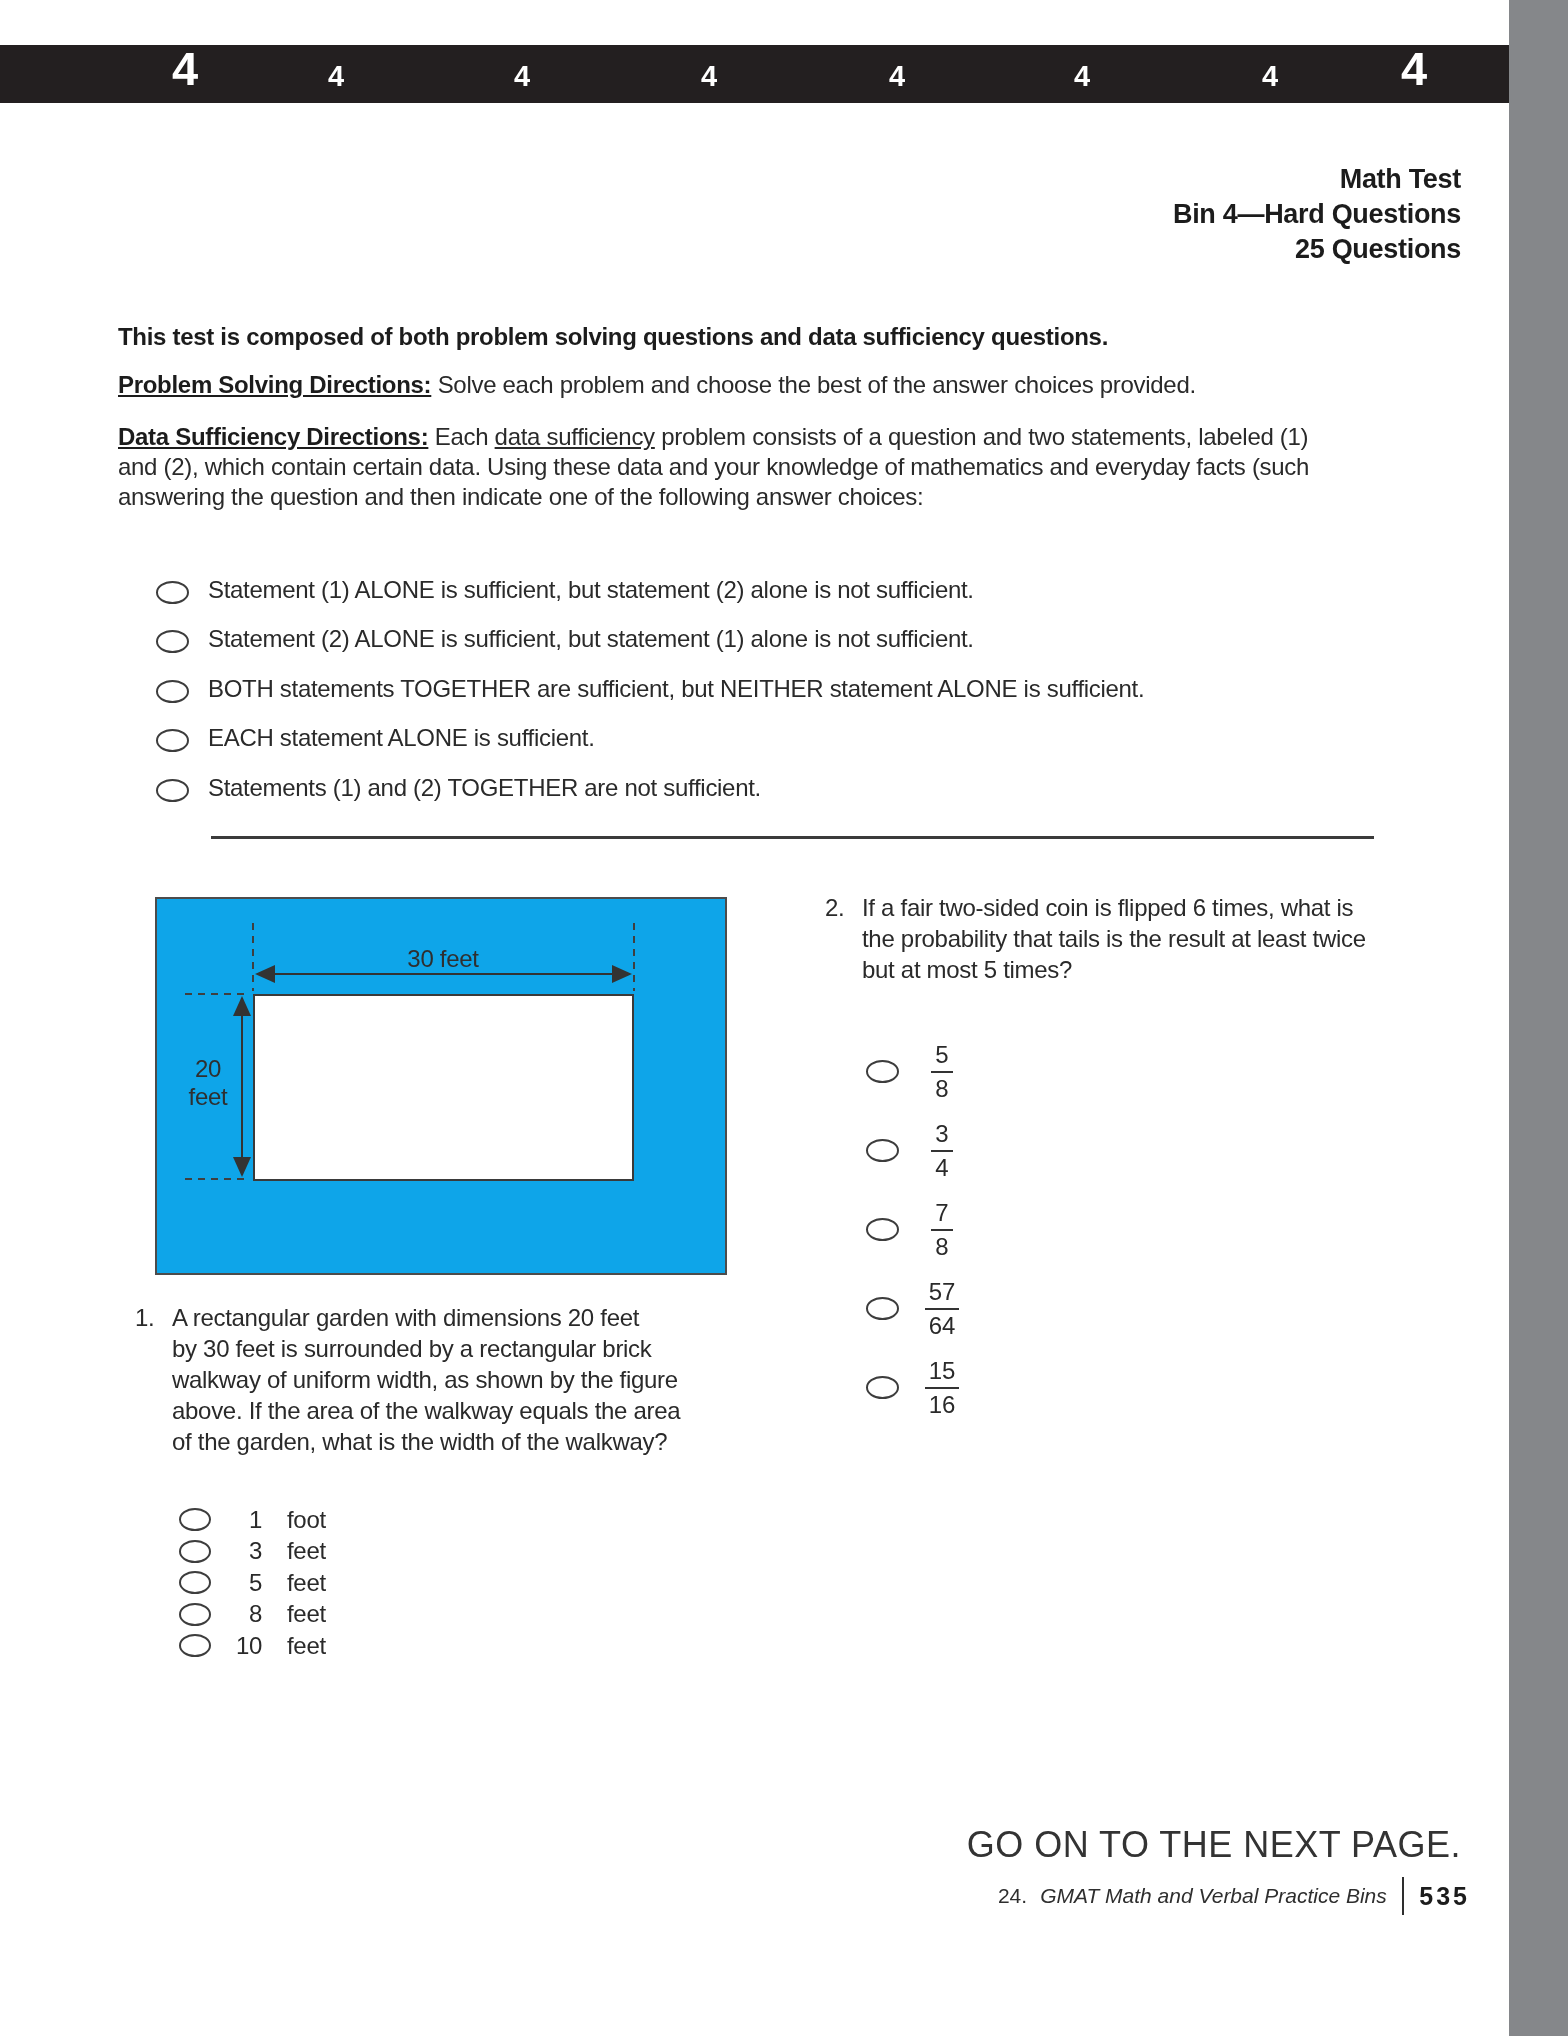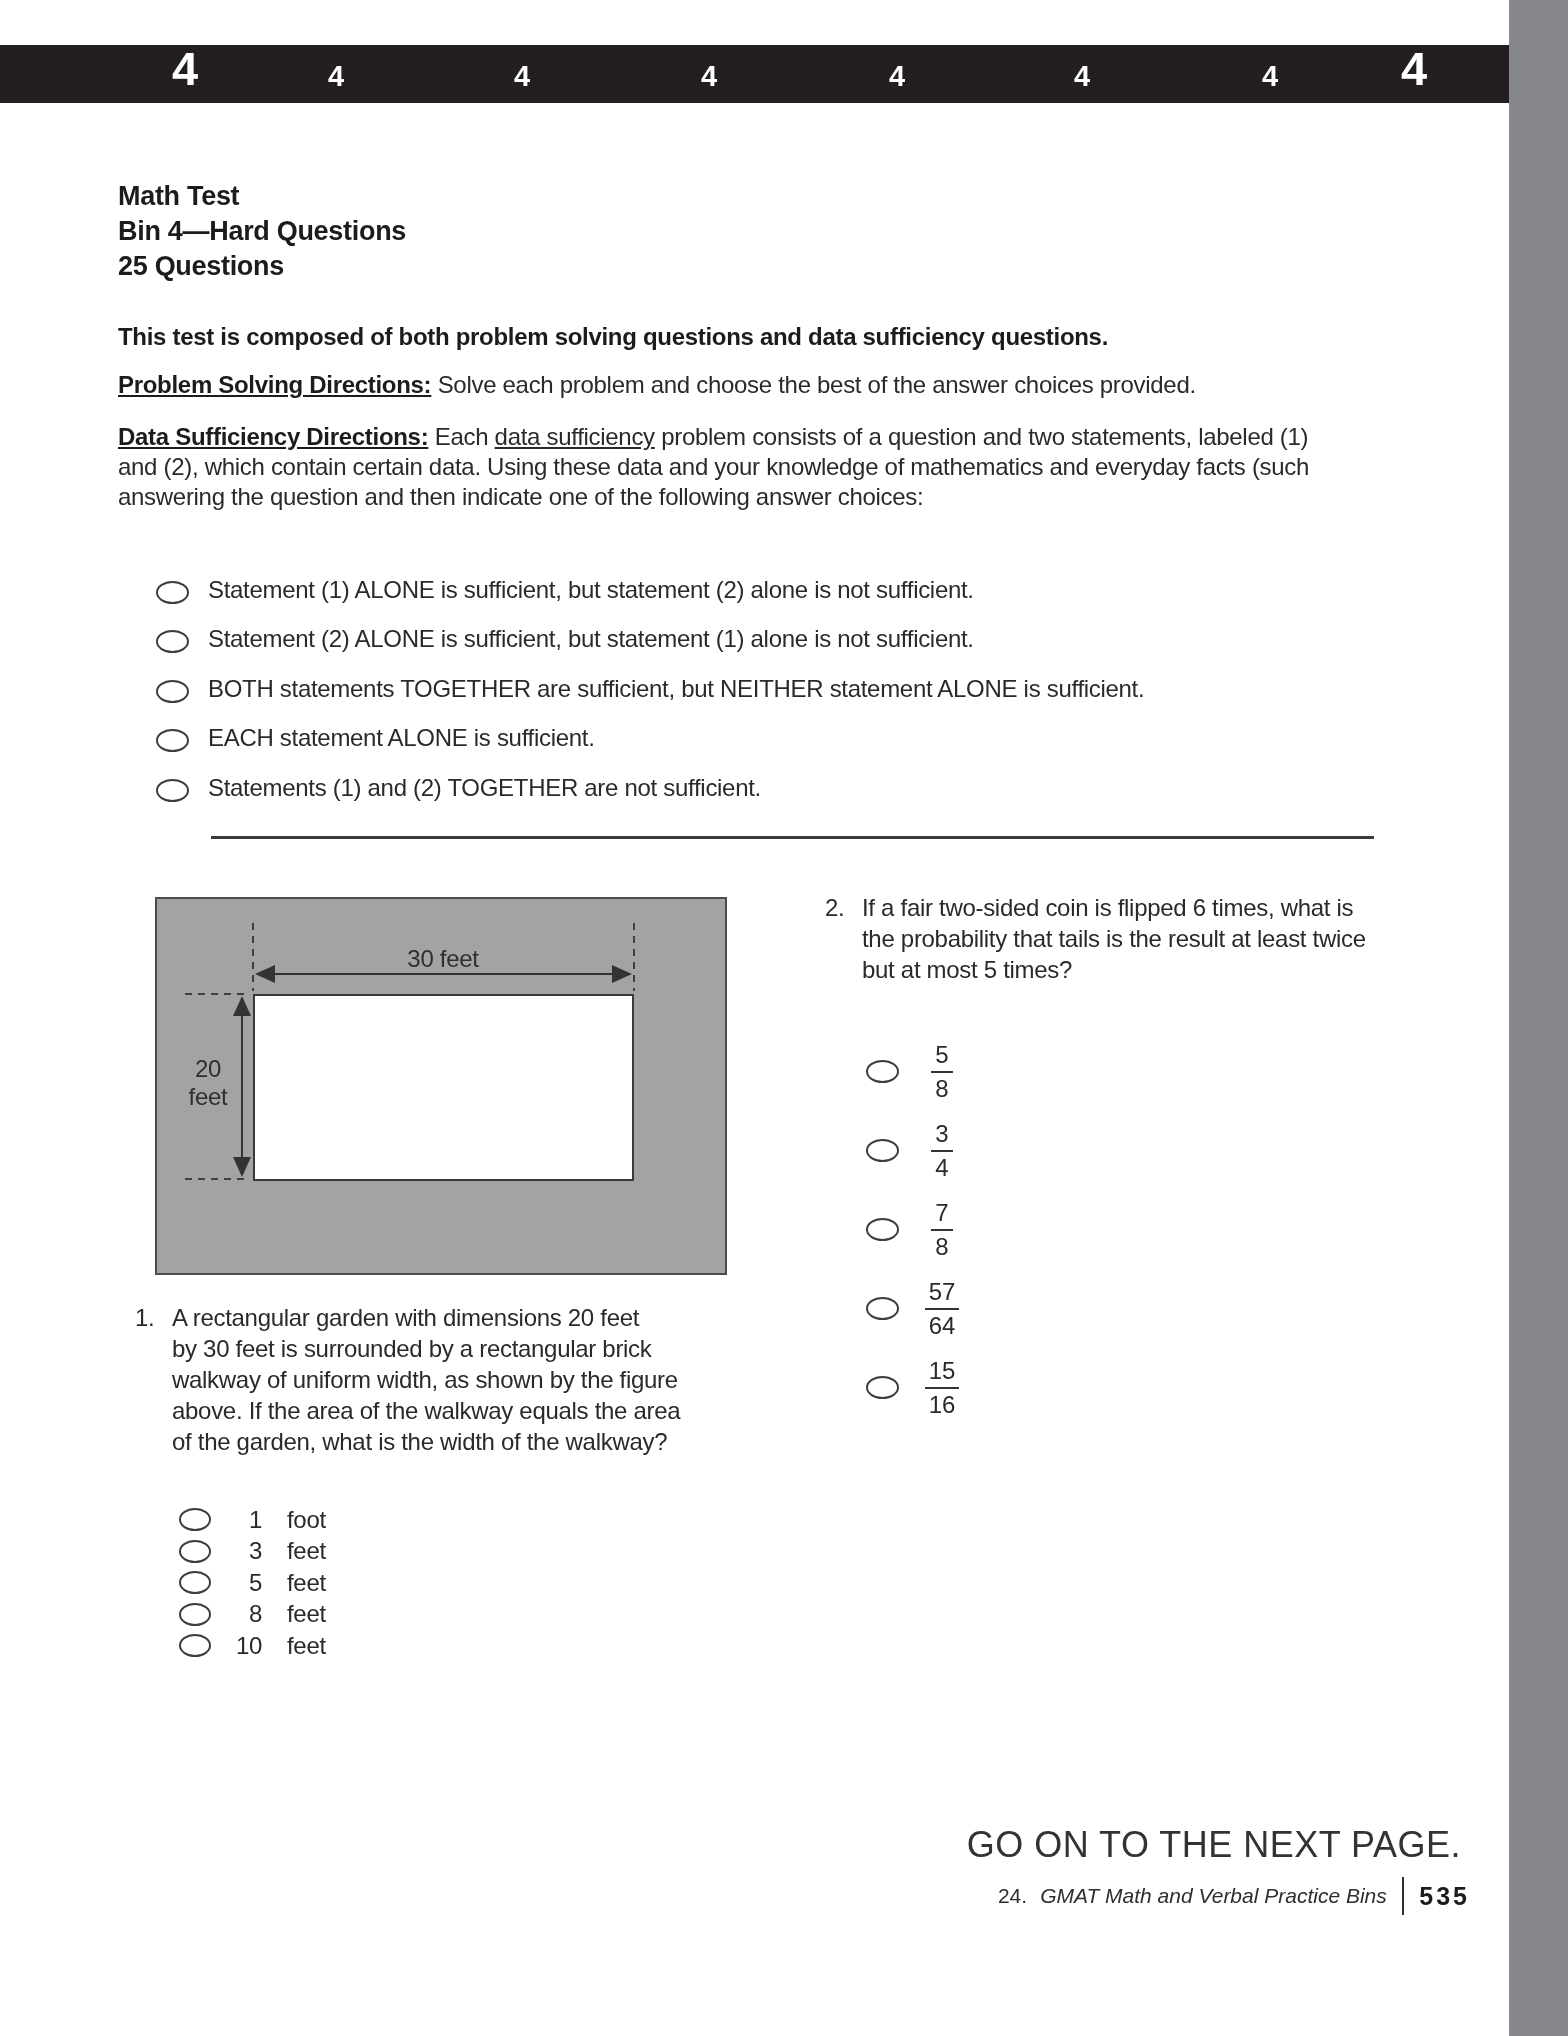--- a/index.html
+++ b/index.html
@@ -13,21 +13,21 @@
   
   .sidebar{right:0;top:0;width:59px;height:2036px;background:#85878a;}
 
   
   .topbar{left:0;top:45px;width:1509px;height:58px;background:#231f20;}
   .four{position:absolute;transform:translateX(-50%);color:#ffffff;font-weight:700;line-height:1;bottom:11px;}
   .four.big{font-size:47px;}
   .four.small{font-size:29px;bottom:12px;}
 
   
-  .title-block{left:118px;top:179px;width:1343px;text-align:left;}
+  .title-block{left:118px;top:162px;width:1343px;text-align:right;}
   .title-line{font-size:27px;font-weight:700;line-height:35px;color:#1c1c1c;letter-spacing:-0.3px;}
 
   
   .para{left:118px;width:1360px;font-size:24px;line-height:30px;letter-spacing:-0.3px;white-space:nowrap;}
   .bold-note{top:322px;font-weight:700;color:#1c1c1c;}
   .psd{top:370px;}
   .dsd{top:422px;}
   .runin{font-weight:700;text-decoration:underline;color:#1c1c1c;}
   .ul{text-decoration:underline;}
   .it{font-style:italic;}
@@ -35,21 +35,21 @@
   
   .ds-choices{left:156px;top:554px;}
   .ds-row{display:flex;align-items:flex-end;height:49.5px;}
   .bubble{width:33px;height:23px;border:2px solid #3d3d3d;border-radius:50%;box-sizing:border-box;flex-shrink:0;background:transparent;}
   .ds-row .choice-text{margin-left:19px;font-size:24px;letter-spacing:-0.3px;white-space:nowrap;}
 
   
   .divider{left:211px;top:836px;width:1163px;height:2.5px;background:#3b3b3b;}
 
   
-  .figure{left:155px;top:897px;width:572px;height:378px;background:#a3a3a3;border:2px solid #4c4c4c;box-sizing:border-box;}
+  .figure{left:155px;top:897px;width:572px;height:378px;background:#0ea5e9;border:2px solid #4c4c4c;box-sizing:border-box;}
   .fig-svg{position:absolute;left:0;top:0;}
   .white-rect{position:absolute;left:96px;top:95px;width:381px;height:187px;background:#ffffff;border:2px solid #3a3a3a;box-sizing:border-box;}
   .fig-label{position:absolute;font-size:24px;color:#2f2f2f;letter-spacing:-0.3px;}
   .fig-w-label{left:286px;top:46px;transform:translateX(-50%);line-height:28px;}
   .fig-h-label{left:10px;top:156px;width:82px;text-align:center;line-height:28px;}
 
   
   .question{display:flex;align-items:flex-start;}
   .q1{left:135px;top:1302px;}
   .q2{left:825px;top:892px;}

